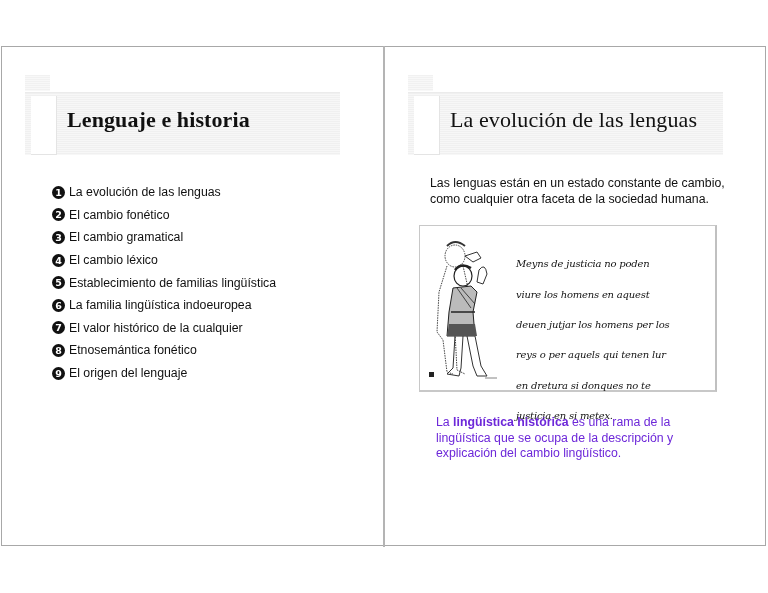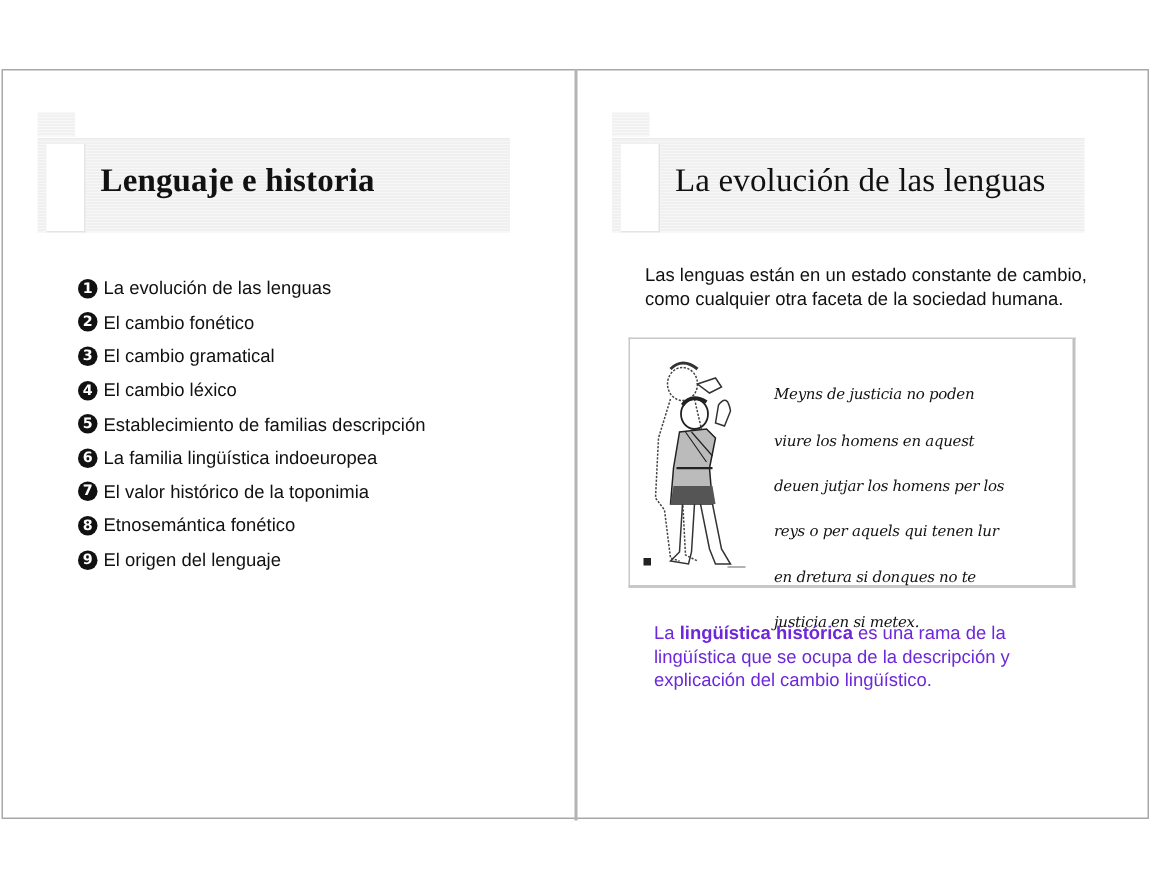--- a/index.html
+++ b/index.html
@@ -193,29 +193,29 @@
     <li class="topic-item">
       <span class="topic-bullet">3</span>
       <span>El cambio gramatical</span>
     </li>
     <li class="topic-item">
       <span class="topic-bullet">4</span>
       <span>El cambio léxico</span>
     </li>
     <li class="topic-item">
       <span class="topic-bullet">5</span>
-      <span>Establecimiento de familias descripción</span>
+      <span>Establecimiento de familias lingüística</span>
     </li>
     <li class="topic-item">
       <span class="topic-bullet">6</span>
       <span>La familia lingüística indoeuropea</span>
     </li>
     <li class="topic-item">
       <span class="topic-bullet">7</span>
-      <span>El valor histórico de la toponimia</span>
+      <span>El valor histórico de la cualquier</span>
     </li>
     <li class="topic-item">
       <span class="topic-bullet">8</span>
       <span>Etnosemántica fonético</span>
     </li>
     <li class="topic-item">
       <span class="topic-bullet">9</span>
       <span>El origen del lenguaje</span>
     </li>
   </ul>

